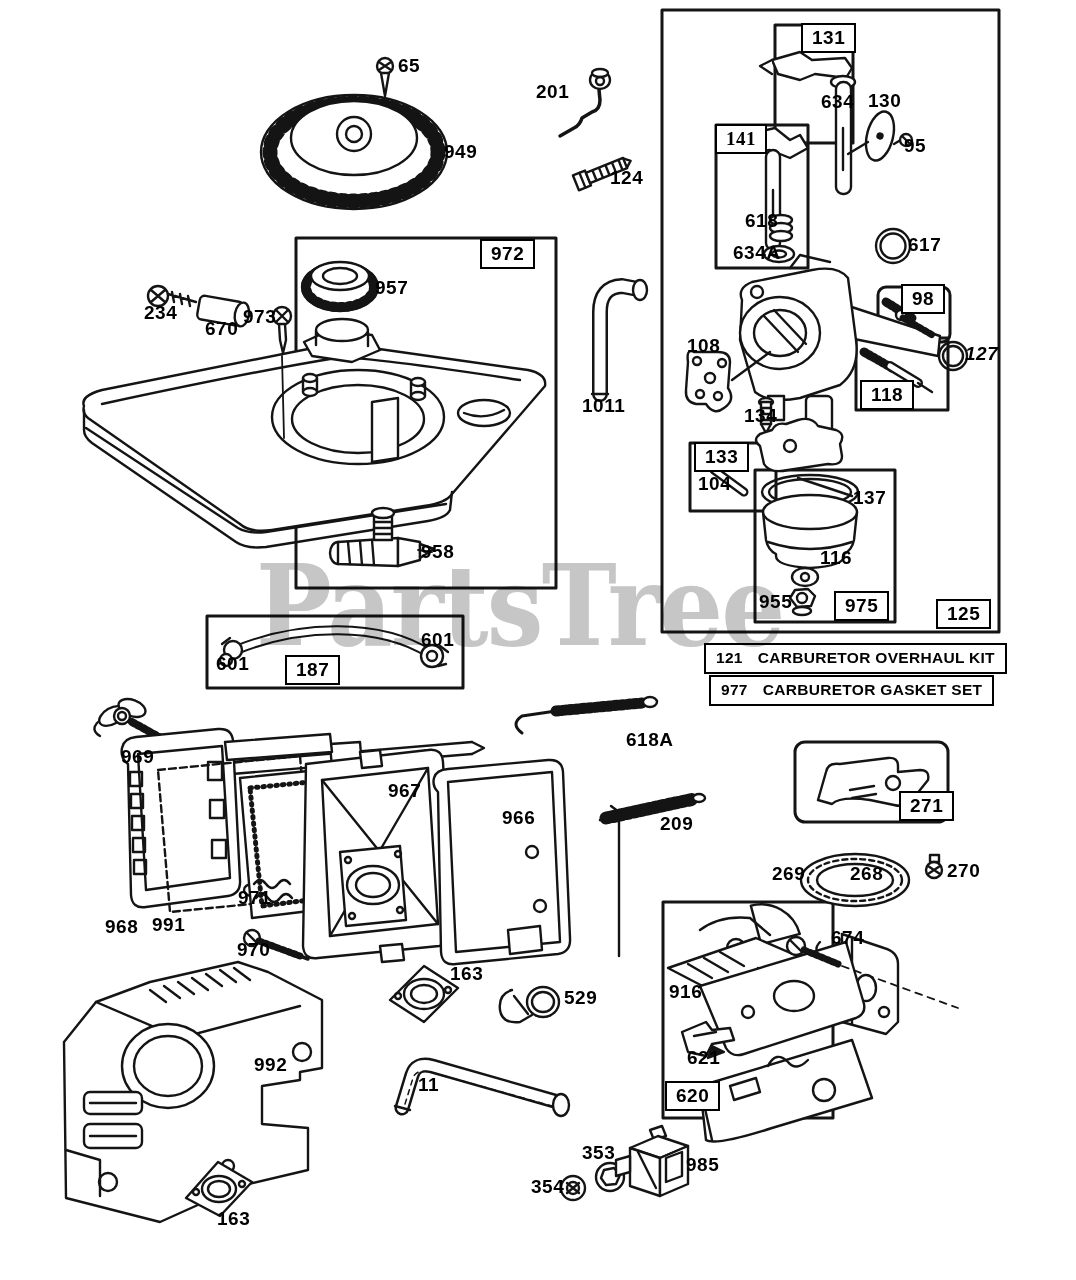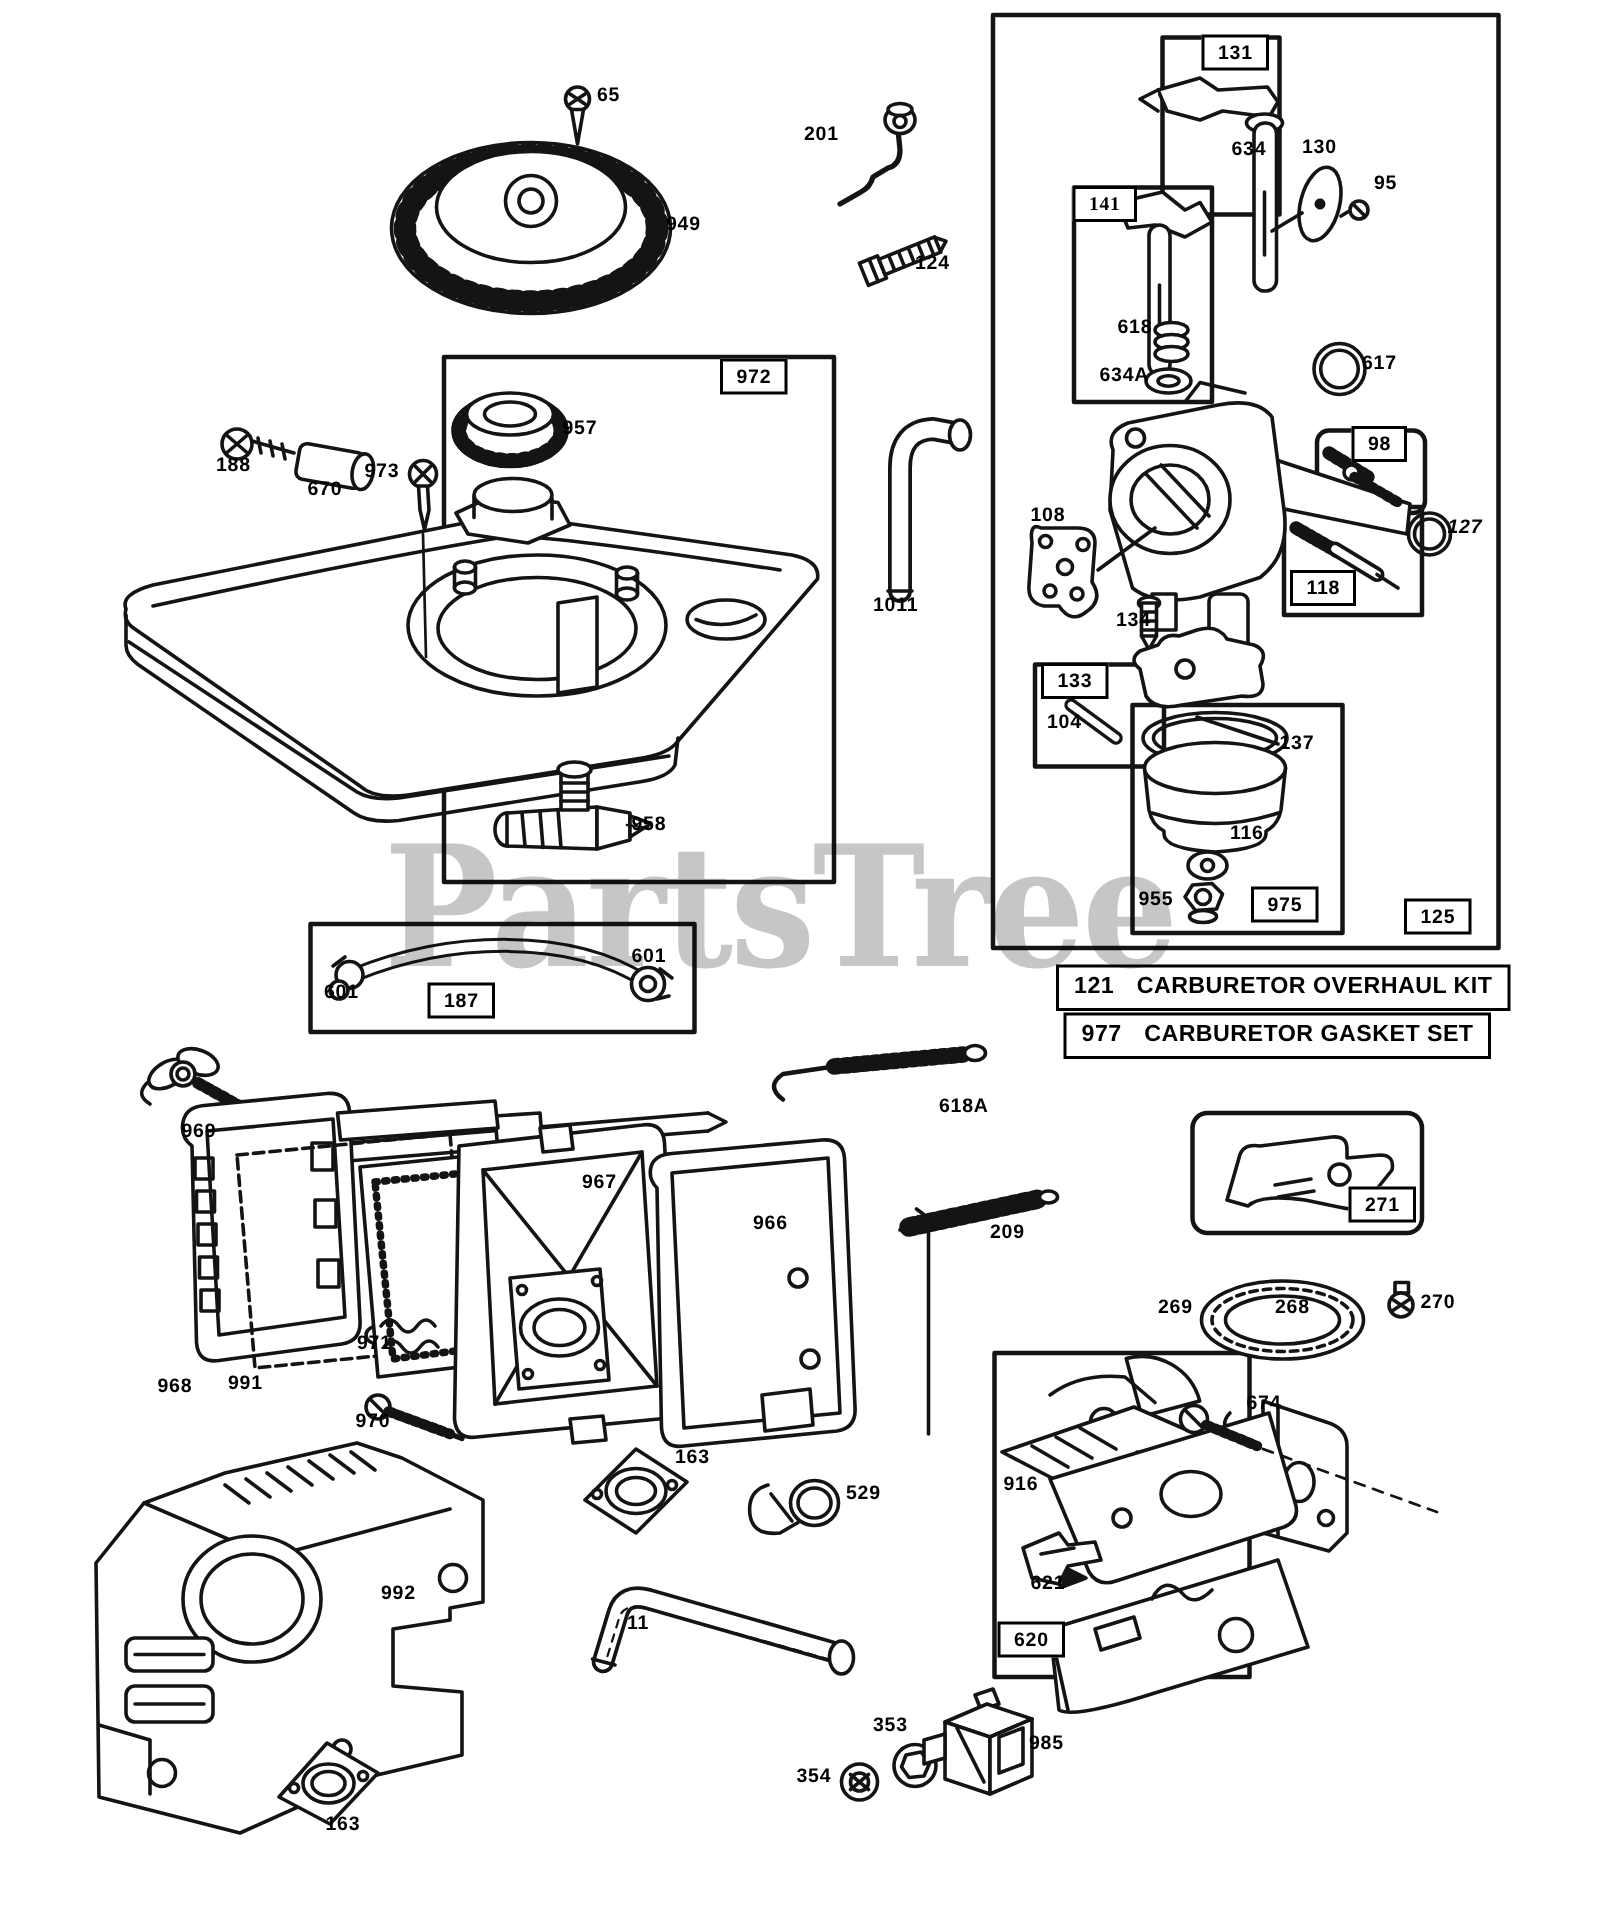--- a/index.html
+++ b/index.html
@@ -1,19 +1,19 @@
 <!DOCTYPE html>
 <html><head>
 <meta charset="utf-8">
 <style>
   html,body{margin:0;padding:0;background:#fff;}
   .canvas{position:relative;width:1076px;height:1280px;background:#fff;overflow:hidden;
           font-family:"Liberation Sans",sans-serif;}
   .drawing{position:absolute;left:0;top:0;z-index:1;}
-  .part-label{position:absolute;font-weight:700;font-size:13px;color:#000;line-height:1;
+  .part-label{position:absolute;font-weight:700;font-size:19px;color:#000;line-height:1;
               white-space:nowrap;z-index:3;letter-spacing:.5px;}
   .part-label.boxed{border:2.5px solid #000;background:#fff;padding:3px 9px 4px;}
   .kit-row{position:absolute;display:flex;gap:15px;align-items:baseline;border:2.5px solid #000;
            background:#fff;font-weight:700;font-size:15.5px;padding:4px 10px 5px;z-index:3;
            white-space:nowrap;letter-spacing:.3px;}
   .watermark{position:absolute;left:256px;top:550px;z-index:4;font-family:"DejaVu Serif",serif;
              font-weight:700;font-size:112px;color:#c6c6c6;letter-spacing:-2px;
              transform:scaleX(.9);transform-origin:left top;mix-blend-mode:multiply;
              pointer-events:none;line-height:1;}
 </style>
@@ -465,34 +465,34 @@
 <div class="kit-row" style="left:709px;top:675px;">
   <span>977</span>
   <span>CARBURETOR GASKET SET</span>
 </div>
 
 <div>
       <div class="part-label" style="left: 398px; top: 56px;">65</div>
       <div class="part-label" style="left: 444px; top: 142px;">949</div>
       <div class="part-label" style="left: 536px; top: 82px;">201</div>
       <div class="part-label" style="left: 610px; top: 168px;">124</div>
-      <div class="part-label" style="left: 144px; top: 303px;">188</div>
+      <div class="part-label" style="left: 144px; top: 303px;">234</div>
       <div class="part-label" style="left: 205px; top: 319px;">670</div>
       <div class="part-label" style="left: 243px; top: 307px;">973</div>
       <div class="part-label" style="left: 375px; top: 278px;">957</div>
       <div class="part-label boxed" style="left: 480px; top: 239px;">972</div>
       <div class="part-label" style="left: 421px; top: 542px;">958</div>
       <div class="part-label" style="left: 582px; top: 396px;">1011</div>
       <div class="part-label" style="left: 216px; top: 654px;">601</div>
       <div class="part-label" style="left: 421px; top: 630px;">601</div>
       <div class="part-label boxed" style="left: 285px; top: 655px;">187</div>
       <div class="part-label boxed" style="left: 801px; top: 23px;">131</div>
       <div class="part-label" style="left: 821px; top: 92px;">634</div>
       <div class="part-label" style="left: 868px; top: 91px;">130</div>
-      <div class="part-label" style="left: 904px; top: 115px; margin-left: 12px;">95</div>
+      <div class="part-label" style="left: 904px; top: 136px;">95</div>
       <div class="part-label boxed" style="left: 715px; top: 124px; font-family: Liberation Serif, serif;">141</div>
       <div class="part-label" style="left: 745px; top: 211px;">618</div>
       <div class="part-label" style="left: 733px; top: 243px;">634A</div>
       <div class="part-label" style="left: 908px; top: 235px;">617</div>
       <div class="part-label boxed" style="left: 901px; top: 284px;">98</div>
       <div class="part-label" style="left: 687px; top: 336px;">108</div>
       <div class="part-label" style="left: 965px; top: 344px; font-style: italic;">127</div>
       <div class="part-label boxed" style="left: 860px; top: 380px;">118</div>
       <div class="part-label" style="left: 744px; top: 406px;">134</div>
       <div class="part-label boxed" style="left: 694px; top: 442px;">133</div>

